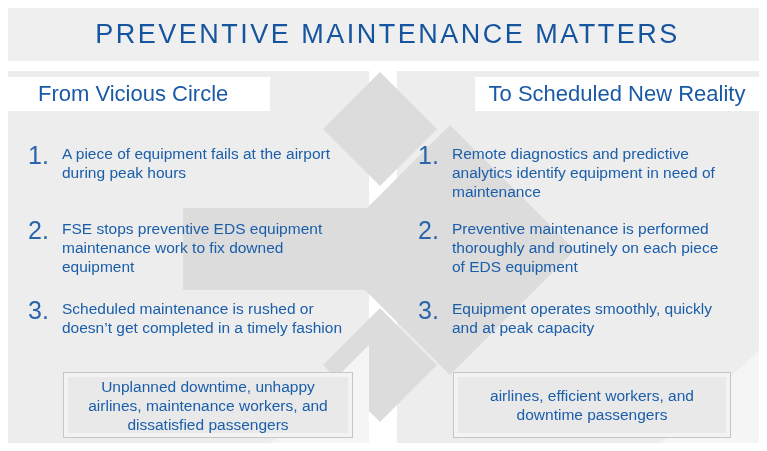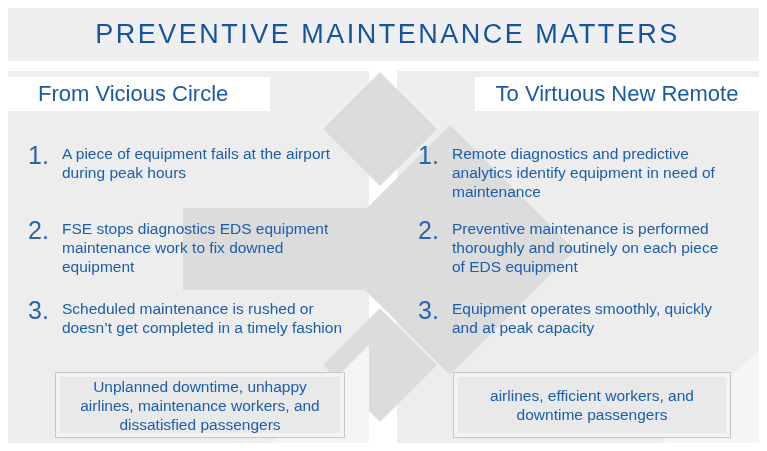--- a/index.html
+++ b/index.html
@@ -42,21 +42,21 @@
   .row-1{top:142px;}
   .row-2{top:217px;}
   .row-3{top:297px;}
   .summary-box{
     position:absolute;top:372px;height:64px;
     background:#e9e9ea;border:1px solid #c6c6c8;
     box-shadow:inset 0 0 0 4px #f3f3f4;
     color:#1b5ea9;font-size:15.5px;line-height:19px;text-align:center;
     display:flex;flex-direction:column;justify-content:center;
   }
-  .summary-left{left:55px;width:288px;}
+  .summary-left{left:63px;width:288px;}
   .summary-right{left:453px;width:276px;}
   .summary-box .line{display:block;white-space:nowrap;}
 </style>
 </head>
 <body>
 
 <div class="page">
 
   <div class="title-band">
     <div class="title">PREVENTIVE MAINTENANCE MATTERS</div>
@@ -68,33 +68,33 @@
   <svg class="motif" viewBox="0 0 767 451" xmlns="http://www.w3.org/2000/svg" aria-hidden="true">
     <path fill="#dcdcdd" fill-rule="nonzero" d="M183,208 H420 V290 H183 Z
              M380,72 L437,129 L380,186 L323,129 Z
              M380,308 L437,365 L380,422 L323,365 Z
              M450,125 L575,250 L450,375 L325,250 Z"></path>
     <path fill="#f5f5f6" d="M369,345 L369,443 L271,443 Z"></path>
     <path fill="#f5f5f6" d="M759,350 L759,443 L661,443 Z"></path>
   </svg>
 
   <div class="col-header col-header-left">From Vicious Circle</div>
-  <div class="col-header col-header-right">To Virtuous New Remote</div>
+  <div class="col-header col-header-right">To Scheduled New Reality</div>
 
   <div class="item row-left row-1">
     <div class="item-num">1.</div>
     <div class="item-text">
       <span class="line">A piece of equipment fails at the airport</span>
       <span class="line">during peak hours</span>
     </div>
   </div>
   <div class="item row-left row-2">
     <div class="item-num">2.</div>
     <div class="item-text">
-      <span class="line">FSE stops diagnostics EDS equipment</span>
+      <span class="line">FSE stops preventive EDS equipment</span>
       <span class="line">maintenance work to fix downed</span>
       <span class="line">equipment</span>
     </div>
   </div>
   <div class="item row-left row-3">
     <div class="item-num">3.</div>
     <div class="item-text">
       <span class="line">Scheduled maintenance is rushed or</span>
       <span class="line">doesn’t get completed in a timely fashion</span>
     </div>

